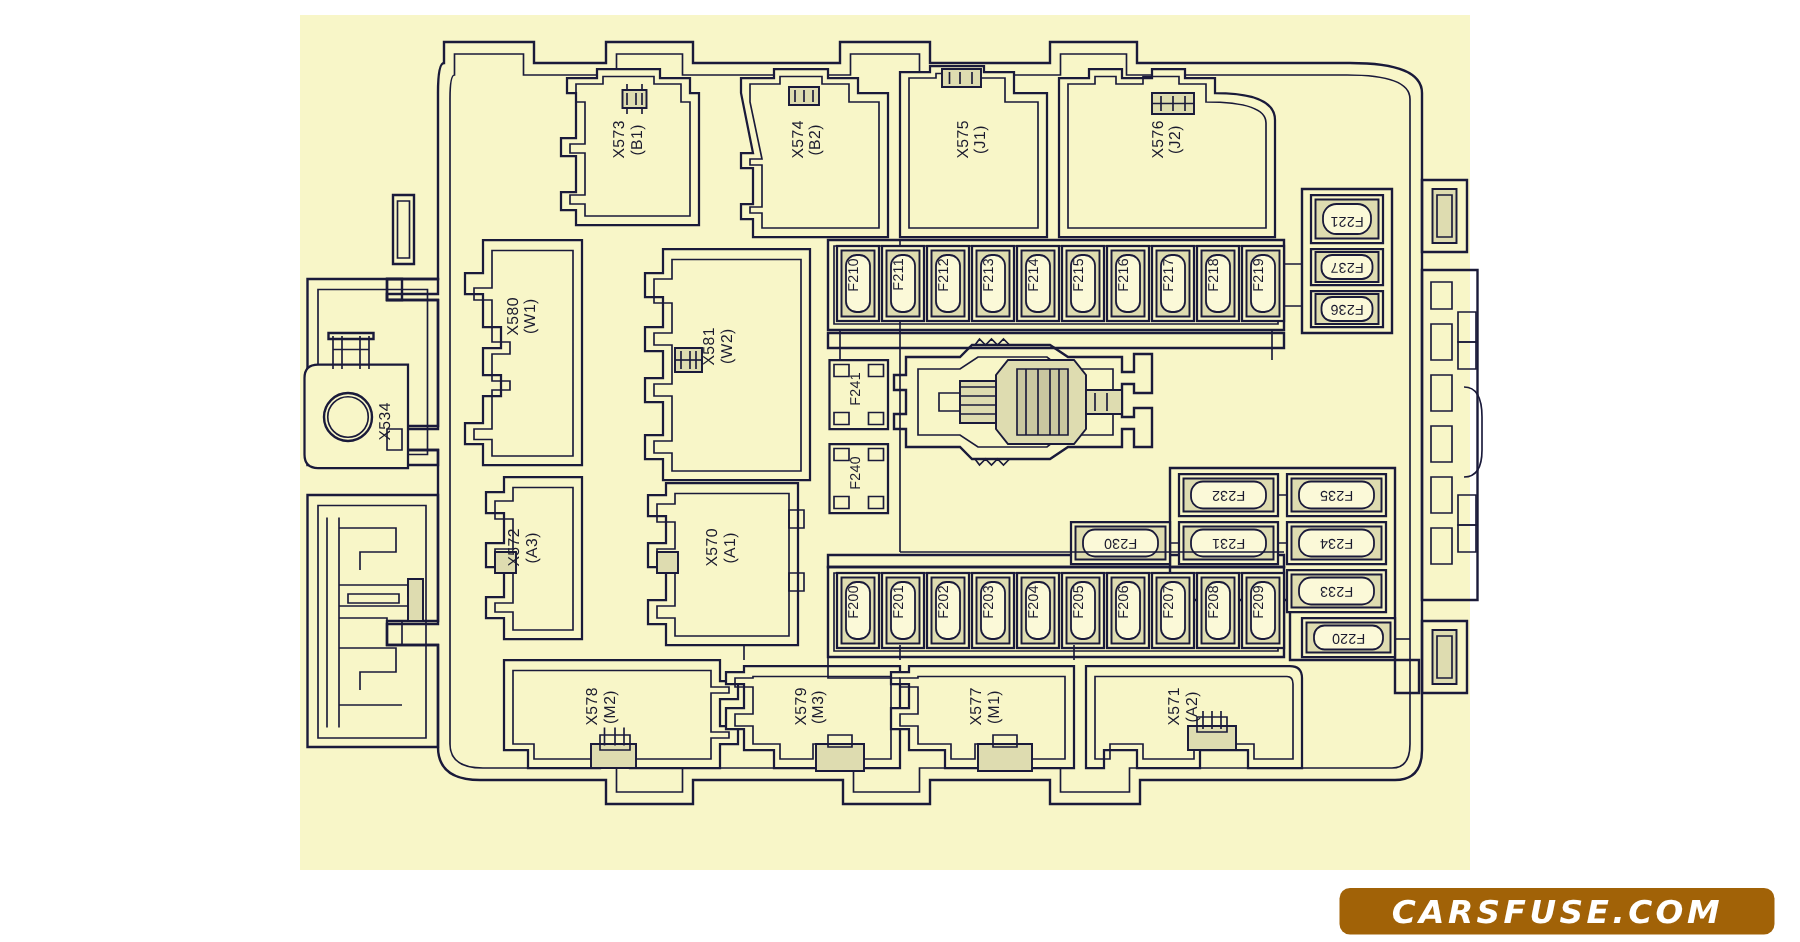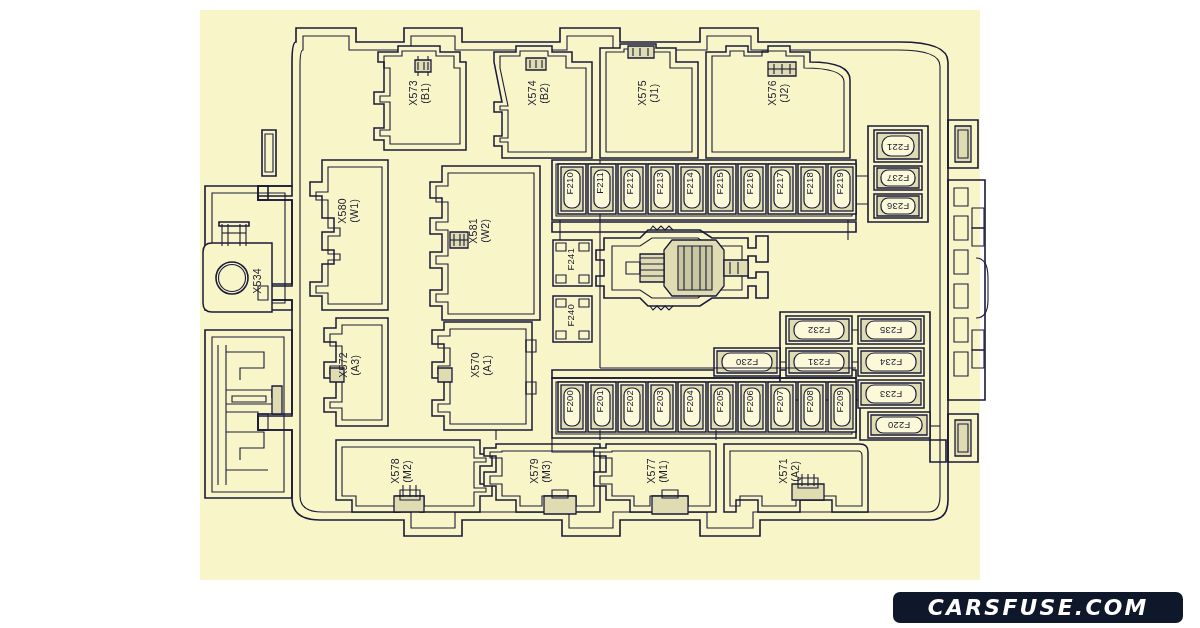--- a/index.html
+++ b/index.html
@@ -36,21 +36,21 @@
     writing-mode:vertical-rl;
     transform:rotate(180deg);
     transform-origin:center;
   }
   .conn-lbl{font-size:10.5px;letter-spacing:.3px;}
   .fuse-lbl{font-size:9.5px;letter-spacing:.2px;}
 
   
   #logo{
     position:absolute;left:893px;top:592px;width:290px;height:31px;
-    background:#0f172a;border-radius:7px;
+    background:#a16207;border-radius:7px;
     display:flex;align-items:center;justify-content:center;
   }
   #logo .txt{
     color:#ffffff;font-family:"DejaVu Sans", sans-serif;
     font-size:21px;font-weight:bold;font-style:italic;
     letter-spacing:2.2px;
     transform:scaleX(1.04);
   }
 </style>
 </head>

